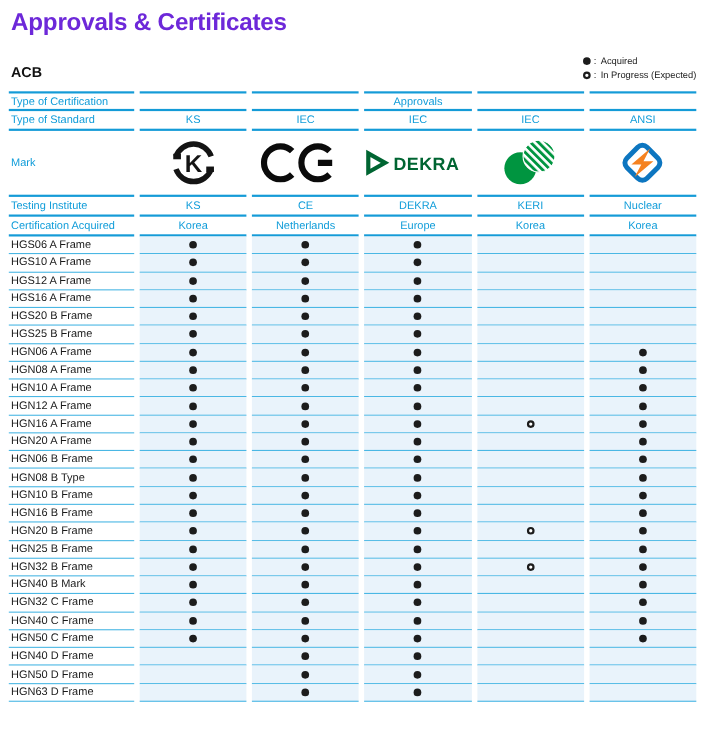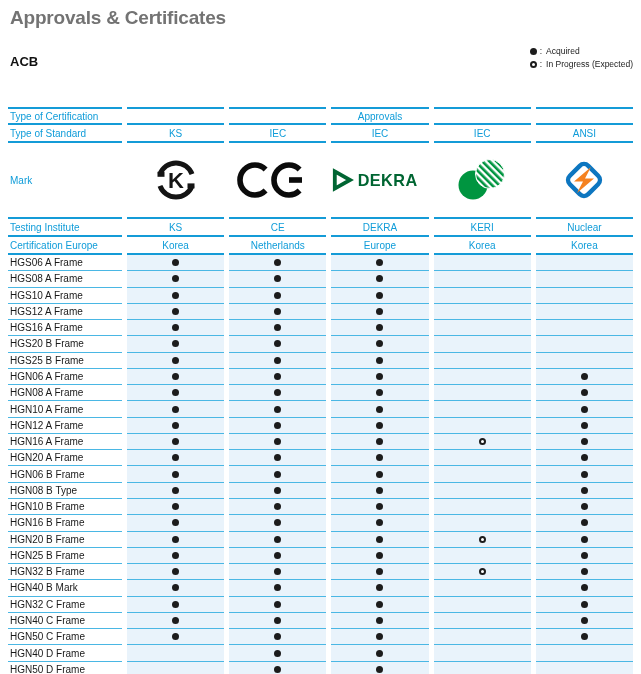--- a/index.html
+++ b/index.html
@@ -1,36 +1,36 @@
 <!DOCTYPE html>
 <html><head>
 <meta charset="utf-8">
 <style>
   html,body { margin:0; padding:0; }
   body {
     width:641px; height:674px; background:#ffffff; position:relative;
     font-family:"Liberation Sans", sans-serif; overflow:hidden;
   }
-  .page-title { color:#737373; font-size:19px; font-weight:bold; margin:7px 0 0 10px; letter-spacing:-0.2px; }
+  .page-title { color:#6d28d9; font-size:22px; font-weight:bold; margin:7px 0 0 10px; letter-spacing:-0.2px; }
   .section-row { display:flex; justify-content:space-between; align-items:flex-end; margin:8px 8px 0 10px; }
   .section-title { font-size:13px; font-weight:bold; color:#111; margin:17px 0 2px 0; }
   .legend { font-size:8.5px; color:#222; line-height:13px; }
   .legend-item { display:flex; align-items:center; gap:3px; }
   .legend-sep { margin:0 1px 0 0; }
   .dot { width:7px; height:7px; border-radius:50%; background:#1c1c1c; display:inline-block; flex:none; }
   .ring { width:3px; height:3px; border-radius:50%; border:2px solid #1c1c1c; background:#fff; display:inline-block; flex:none; }
 
   .table { margin:8px 8px 0 8px; }
   .trow { display:grid; grid-template-columns:114px repeat(5,1fr); column-gap:5px; }
   .cell { display:flex; align-items:center; box-sizing:border-box; min-width:0; }
   .cell.label { padding-left:2px; color:#0f9cd9; font-size:10px; white-space:nowrap; }
   .cell.data { justify-content:center; font-size:10px; color:#0f9cd9; white-space:nowrap; }
   .head .cell { border-bottom:2px solid #149bd7; height:18px; }
-  .first .cell { border-top:2px solid #149bd7;margin-top:28px; }
-  .mark .cell { height:76px; border-bottom:2px solid #149bd7; }
+  .first .cell { border-top:2px solid #149bd7; }
+  .mark .cell { height:60px; border-bottom:2px solid #149bd7; }
   .body .cell { height:16.27px; border-bottom:1px solid #4ab7e4; }
   .body .cell.label { color:#191919; font-size:10px; }
   .body .cell.data { background:#e9f3fb; }
   .logo { display:flex; align-items:center; justify-content:center; }
   svg text { font-family:"Liberation Sans", sans-serif; }
 </style>
 </head>
 <body>
 
 <h1 class="page-title">Approvals &amp; Certificates</h1>
@@ -123,21 +123,21 @@
   <div class="trow head">
     <div class="cell label">Testing Institute</div>
     <div class="cell data">KS</div>
     <div class="cell data">CE</div>
     <div class="cell data">DEKRA</div>
     <div class="cell data">KERI</div>
     <div class="cell data">Nuclear</div>
   </div>
 
   <div class="trow head">
-    <div class="cell label">Certification Europe</div>
+    <div class="cell label">Certification Acquired</div>
     <div class="cell data">Korea</div>
     <div class="cell data">Netherlands</div>
     <div class="cell data">Europe</div>
     <div class="cell data">Korea</div>
     <div class="cell data">Korea</div>
   </div>
 
   <div>
       <div class="trow body">
         <div class="cell label">HGS06 A Frame</div>
@@ -147,34 +147,20 @@
         <div class="cell data">
           <span class="dot"></span>
         </div>
         <div class="cell data">
           <span class="dot"></span>
         </div>
         <div class="cell data"></div>
         <div class="cell data"></div>
       </div>
       <div class="trow body">
-        <div class="cell label">HGS08 A Frame</div>
-        <div class="cell data">
-          <span class="dot"></span>
-        </div>
-        <div class="cell data">
-          <span class="dot"></span>
-        </div>
-        <div class="cell data">
-          <span class="dot"></span>
-        </div>
-        <div class="cell data"></div>
-        <div class="cell data"></div>
-      </div>
-      <div class="trow body">
         <div class="cell label">HGS10 A Frame</div>
         <div class="cell data">
           <span class="dot"></span>
         </div>
         <div class="cell data">
           <span class="dot"></span>
         </div>
         <div class="cell data">
           <span class="dot"></span>
         </div>

